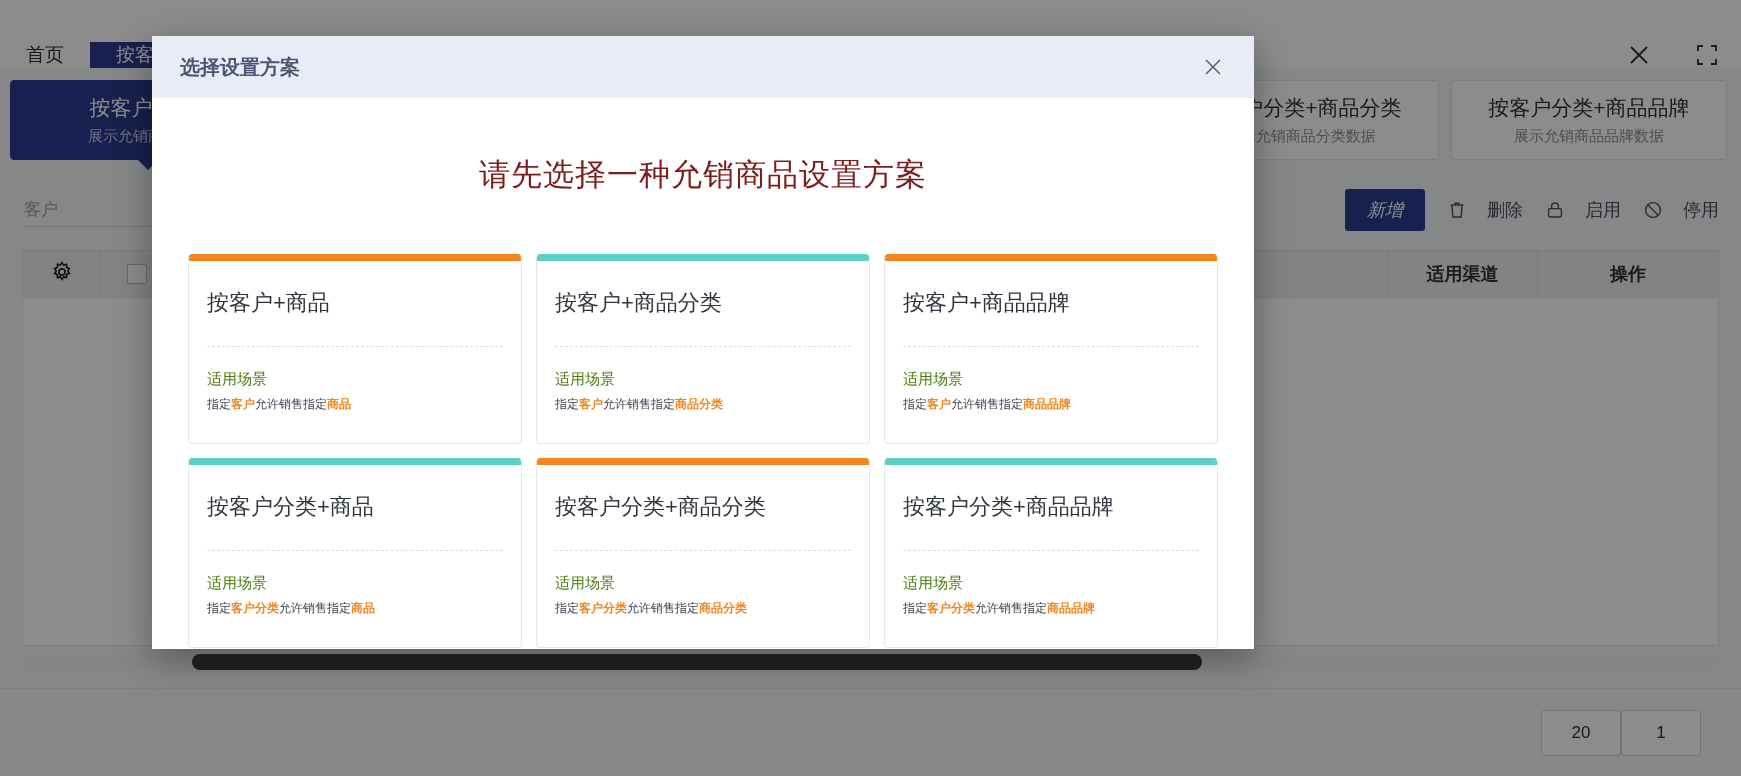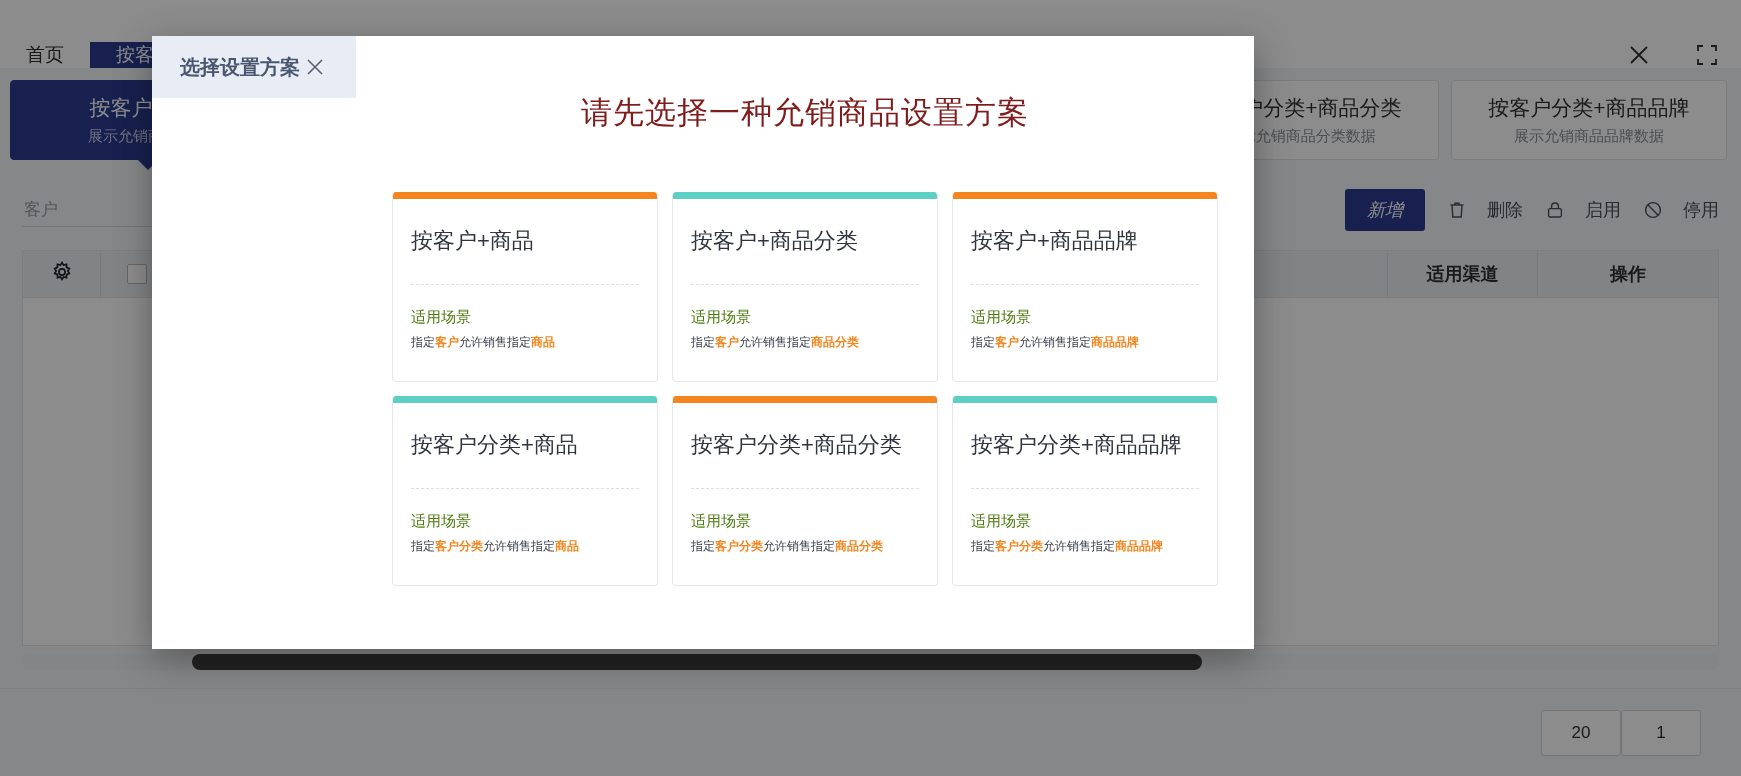--- a/index.html
+++ b/index.html
@@ -155,21 +155,21 @@
     background: rgba(0,0,0,0.45);
     z-index: 50;
   }
 
   
   #modal {
     position: absolute; z-index: 60;
     left: 152px; top: 36px; width: 1102px; height: 613px;
     background: #ffffff;
     box-shadow: 0 10px 34px rgba(0,0,0,0.34);
-    display: flex; flex-direction: row; justify-content: space-between;
+    display: flex; flex-direction: column; justify-content: space-between;
   }
   .modal-head {
     height: 62px; background: #e8ecf5;
     display: flex; align-items: center;
     padding: 0 26px 0 28px;
     flex: 0 0 auto;
   }
   .modal-title {
     font-size: 20px; font-weight: bold; color: #4a5570;
   }

